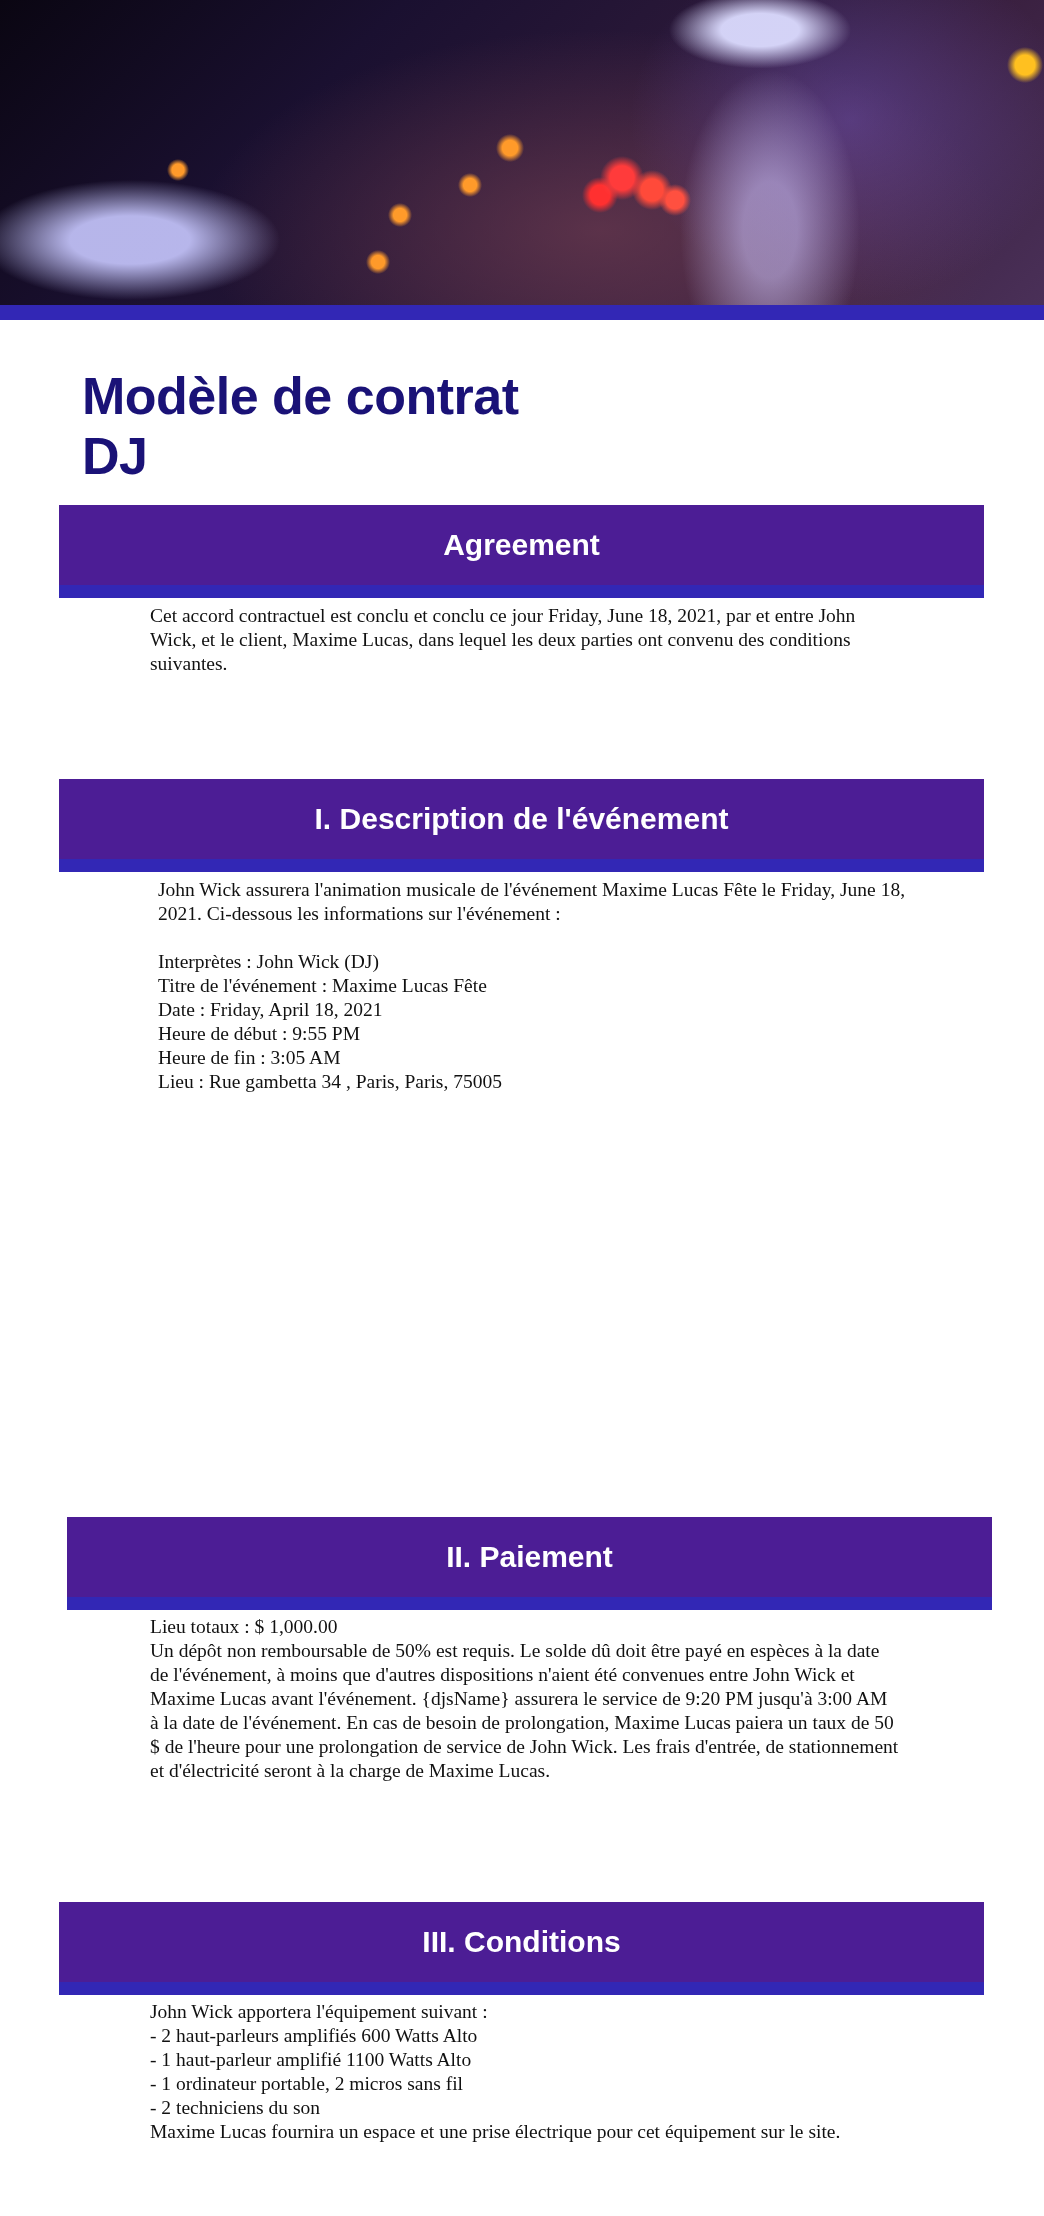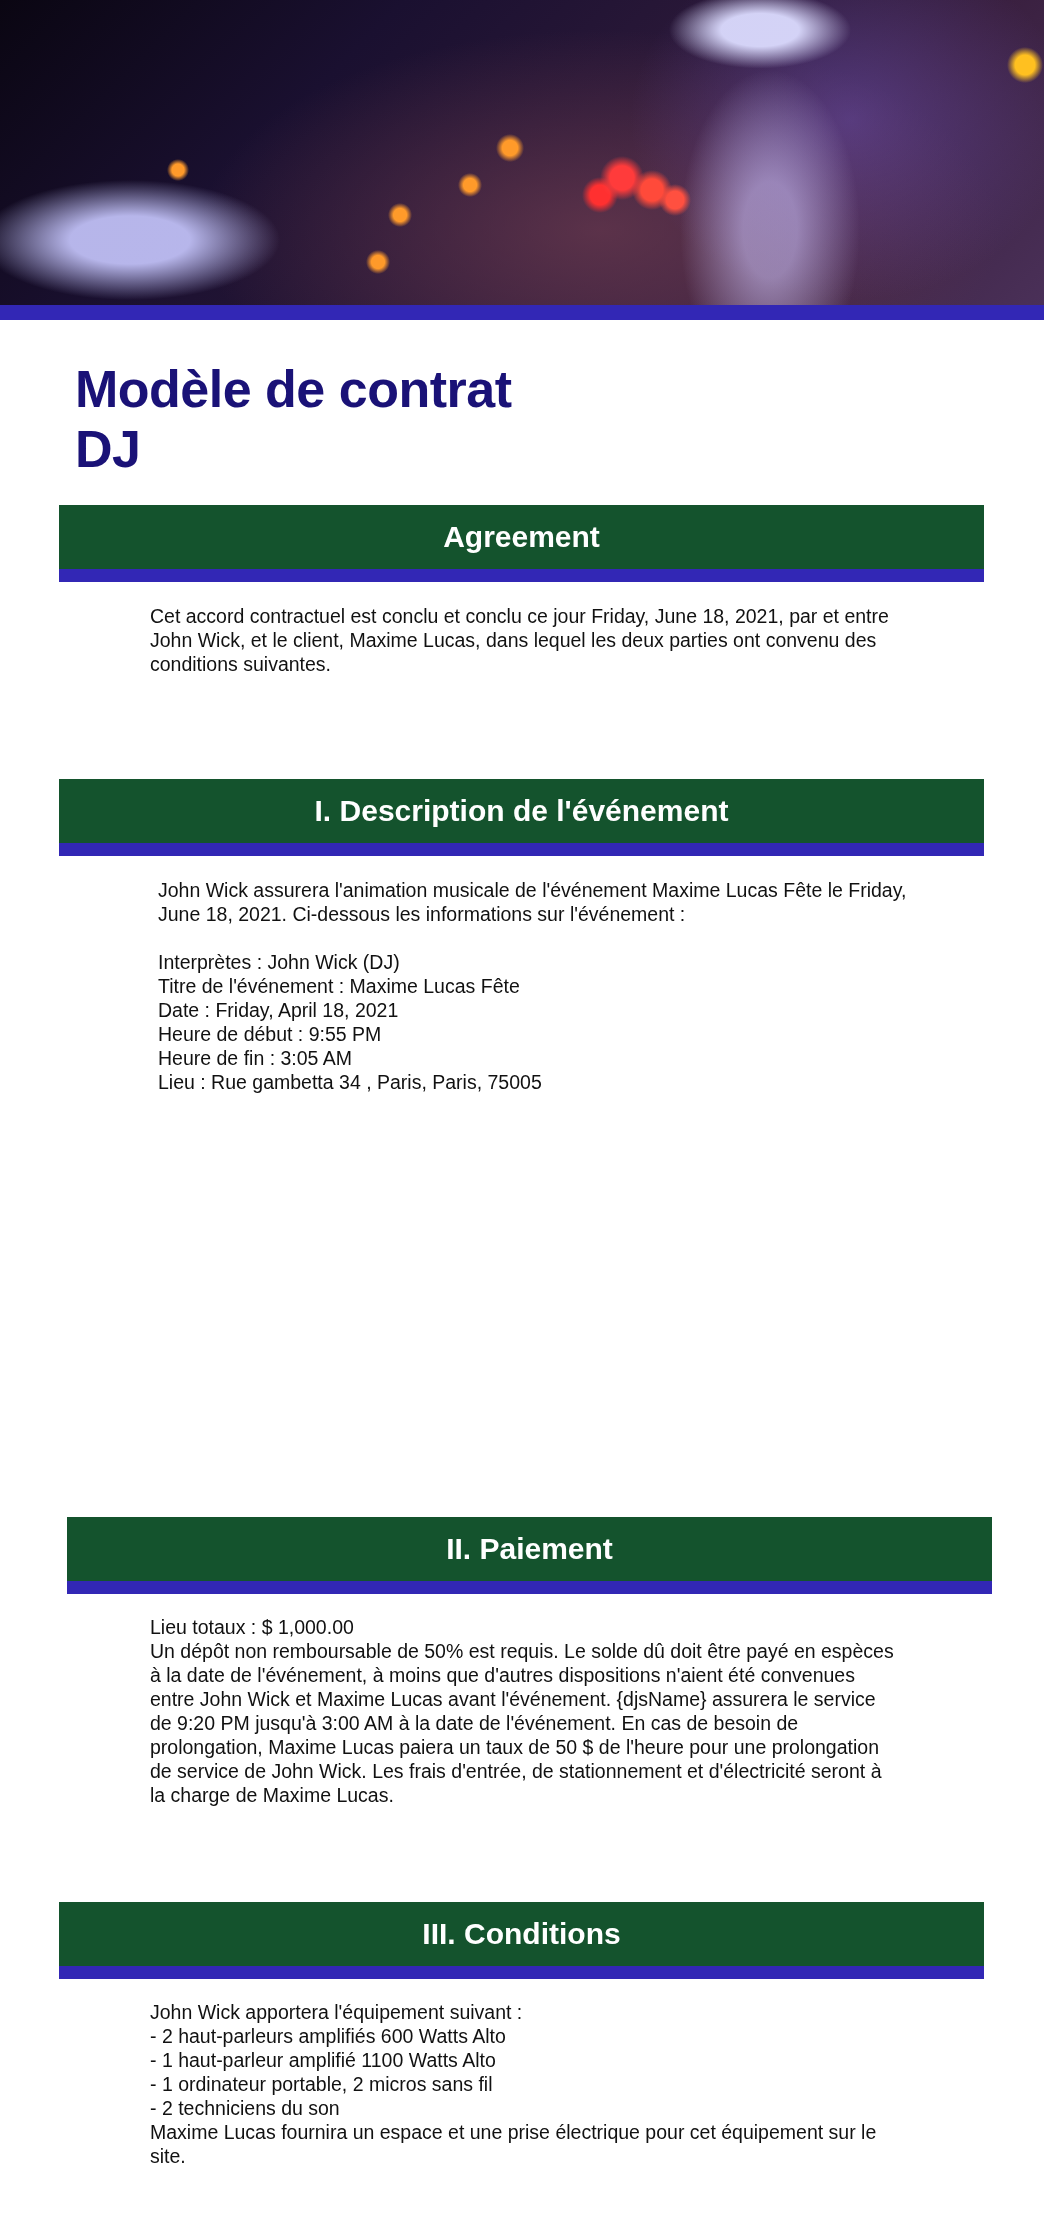--- a/index.html
+++ b/index.html
@@ -19,30 +19,30 @@
       radial-gradient(circle 12px at 378px 262px, #ff9a2a 0 55%, rgba(255,150,40,0) 100%),
       radial-gradient(circle 18px at 1025px 65px, #ffc020 0 55%, rgba(255,190,30,0) 100%),
       radial-gradient(ellipse 150px 60px at 130px 240px, rgba(200,200,255,0.9) 0 40%, rgba(150,140,255,0) 100%),
       radial-gradient(ellipse 90px 160px at 770px 230px, rgba(210,200,255,0.55) 0 30%, rgba(150,140,255,0) 100%),
       radial-gradient(ellipse 220px 180px at 850px 120px, rgba(120,90,200,0.45), rgba(0,0,0,0) 100%),
       radial-gradient(ellipse 400px 200px at 600px 230px, rgba(110,60,80,0.7), rgba(0,0,0,0) 100%),
       linear-gradient(135deg, #0a0612 0%, #1a1030 30%, #2a1838 55%, #3a2040 75%, #4a3058 100%);
   }
   .banner-stripe { position: absolute; left: 0; top: 305px; width: 1044px; height: 15px; background: #3227b5; }
 
-  .title { position: absolute; left: 66px; top: 350px; width: 600px; margin: 9px;
+  .title { position: absolute; left: 66px; top: 350px; width: 600px; margin: 16px;
     font-size: 52px; font-weight: bold; line-height: 60px; color: #1a1277; letter-spacing: -0.5px; }
 
   .sec-header { position: absolute; left: 59px; width: 925px; height: 81px; }
-  .sec-header .band { height: 64px; background: #14532d; display: flex; align-items: center; justify-content: center; }
+  .sec-header .band { height: 80px; background: #4c1d95; display: flex; align-items: center; justify-content: center; }
   .sec-header .band span { color: #ffffff; font-weight: bold; font-size: 30px; }
   .sec-header .stripe { height: 13px; background: #3227b5; }
 
   .sec-body { position: absolute; left: 150px; width: 750px; font-size: 19.5px; line-height: 24px; color: #111111; }
-  .sec-body p { margin: 0; }
+  .sec-body p { margin: 0; font-family: Liberation Serif, serif; }
   .gap { height: 24px; }
 </style>
 </head>
 <body>
 
 <div class="banner"></div>
 <div class="banner-stripe"></div>
 
 <h1 class="title">
   <span>Modèle de contrat</span><br>

